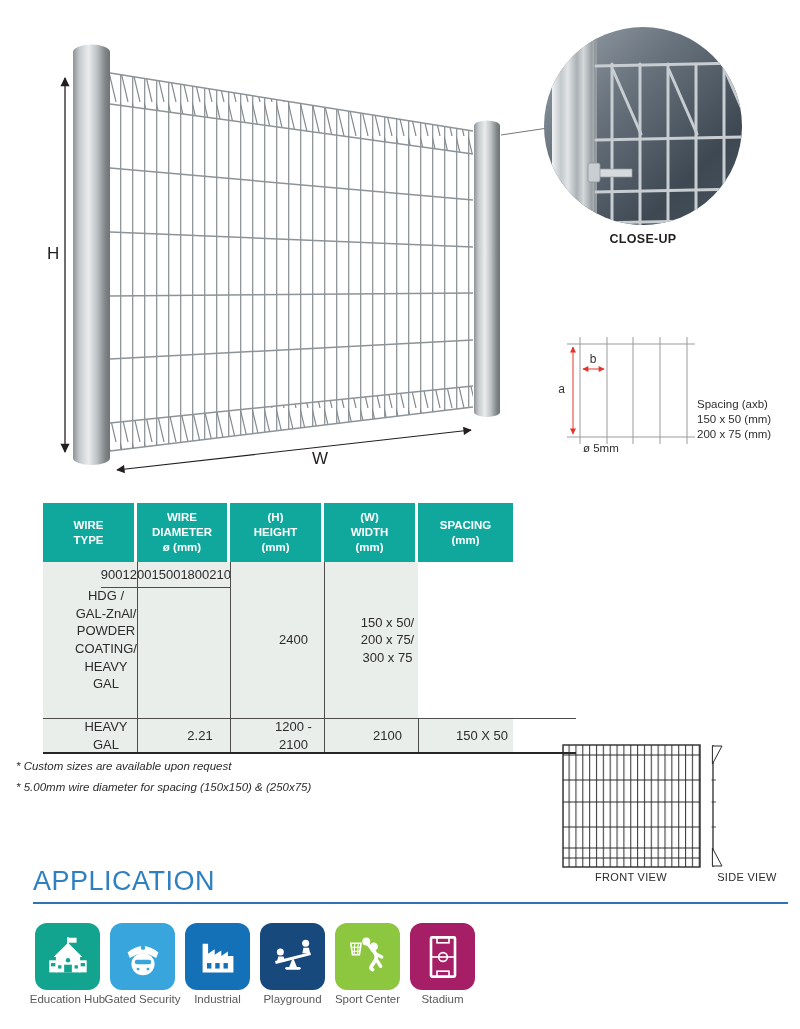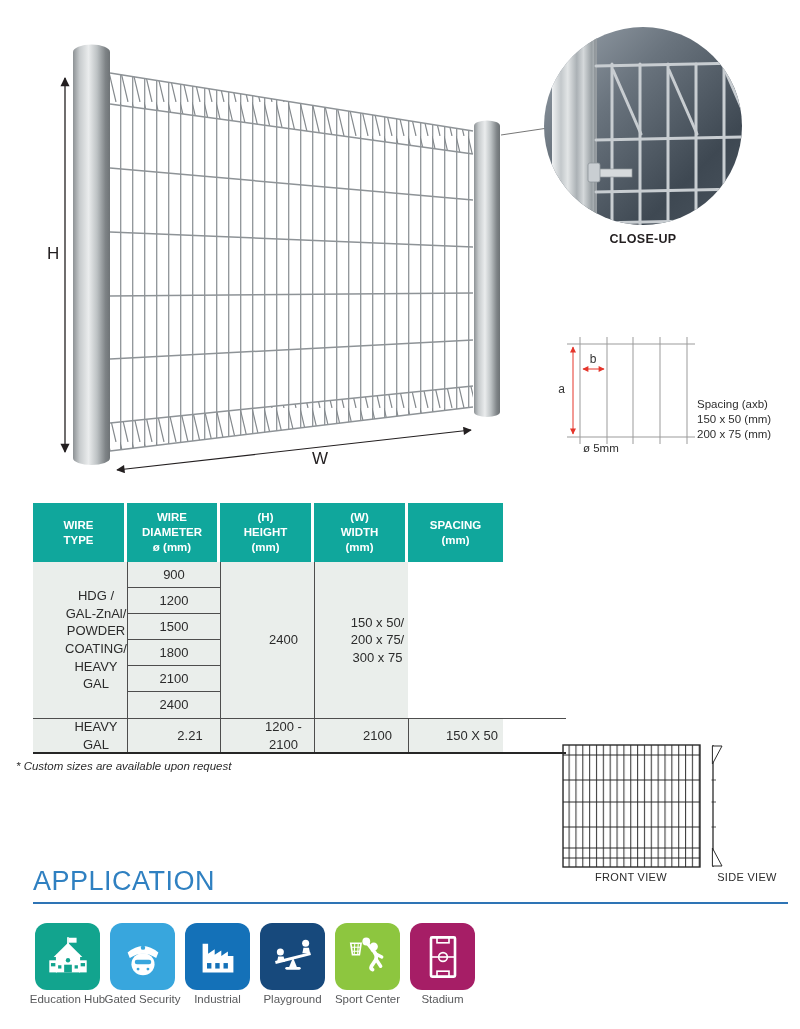--- a/index.html
+++ b/index.html
@@ -2,33 +2,33 @@
 <html><head>
 <meta charset="utf-8">
 <style>
   html,body{margin:0;padding:0;background:#fff;}
   .page{position:relative;width:800px;height:1029px;background:#ffffff;overflow:hidden;
         font-family:"Liberation Sans",sans-serif;color:#2b2b2b;}
   .abs{position:absolute;}
   svg text{font-family:"Liberation Sans",sans-serif;}
 
   
-  .spec-table{position:absolute;left:33px;top:503px;width:533px;border-bottom:2px solid #262626;}
+  .spec-table{position:absolute;left:43px;top:503px;width:533px;border-bottom:2px solid #262626;}
   .thead,.trow{display:grid;grid-template-columns:94px 93px 94px 94px 95px;}
   .th{box-sizing:border-box;height:59px;background:#10A79C;color:#fff;font-weight:bold;
       font-size:11.5px;line-height:1.3;text-align:center;display:flex;align-items:center;
       justify-content:center;white-space:pre-line;border-right:3px solid #fff;}
   .th:last-child{border-right:none;}
   .td{box-sizing:border-box;background:#EAEEEB;font-size:13px;text-align:center;
       display:flex;align-items:center;justify-content:center;white-space:pre-line;line-height:1.35;padding-left:32px;}
   .trow .td + .td{border-left:1px solid #4d4d4d;}
   .row1 .td{height:156px;}
   .row2{border-top:1px solid #4d4d4d;}
   .row2 .td{height:33px;}
-  .hcol{flex-direction:column;padding:0;align-items:stretch;}
+  .hcol{flex-direction:row;padding:0;align-items:stretch;}
   .hsub{box-sizing:border-box;height:26px;display:flex;align-items:center;justify-content:center;
         border-bottom:1px solid #4d4d4d;}
   .hsub:last-child{border-bottom:none;}
 
   
   .note{position:absolute;left:16px;font-size:11.5px;font-style:italic;color:#2b2b2b;}
 
   
   .app-title{position:absolute;left:33px;top:866px;font-size:27px;letter-spacing:.5px;
              color:#2F80C1;font-weight:normal;}
@@ -212,20 +212,21 @@
     <div class="trow row2">
       <div class="td">HEAVY GAL</div>
       <div class="td">2.21</div>
       <div class="td">1200 - 2100</div>
       <div class="td">2100</div>
       <div class="td">150 X 50</div>
     </div>
   </div>
 
   <div class="note" style="top:760px">* Custom sizes are available upon request</div>
+  <div class="note" style="top:781px">* 5.00mm wire diameter for spacing (150x150) &amp; (250x75)</div>
 
   <svg class="abs" style="left:0;top:730px" width="800" height="170" viewBox="0 730 800 170">
     <defs>
       <pattern id="fvlines" width="6.85" height="10" patternUnits="userSpaceOnUse">
         <path d="M0.6,0 V10" stroke="#2b2b2b" stroke-width="1"></path>
       </pattern>
     </defs>
     <g>
       <rect x="563" y="745" width="137" height="122" fill="url(#fvlines)" stroke="#2b2b2b" stroke-width="1.4"></rect>
       <g stroke="#2b2b2b" stroke-width="1">

